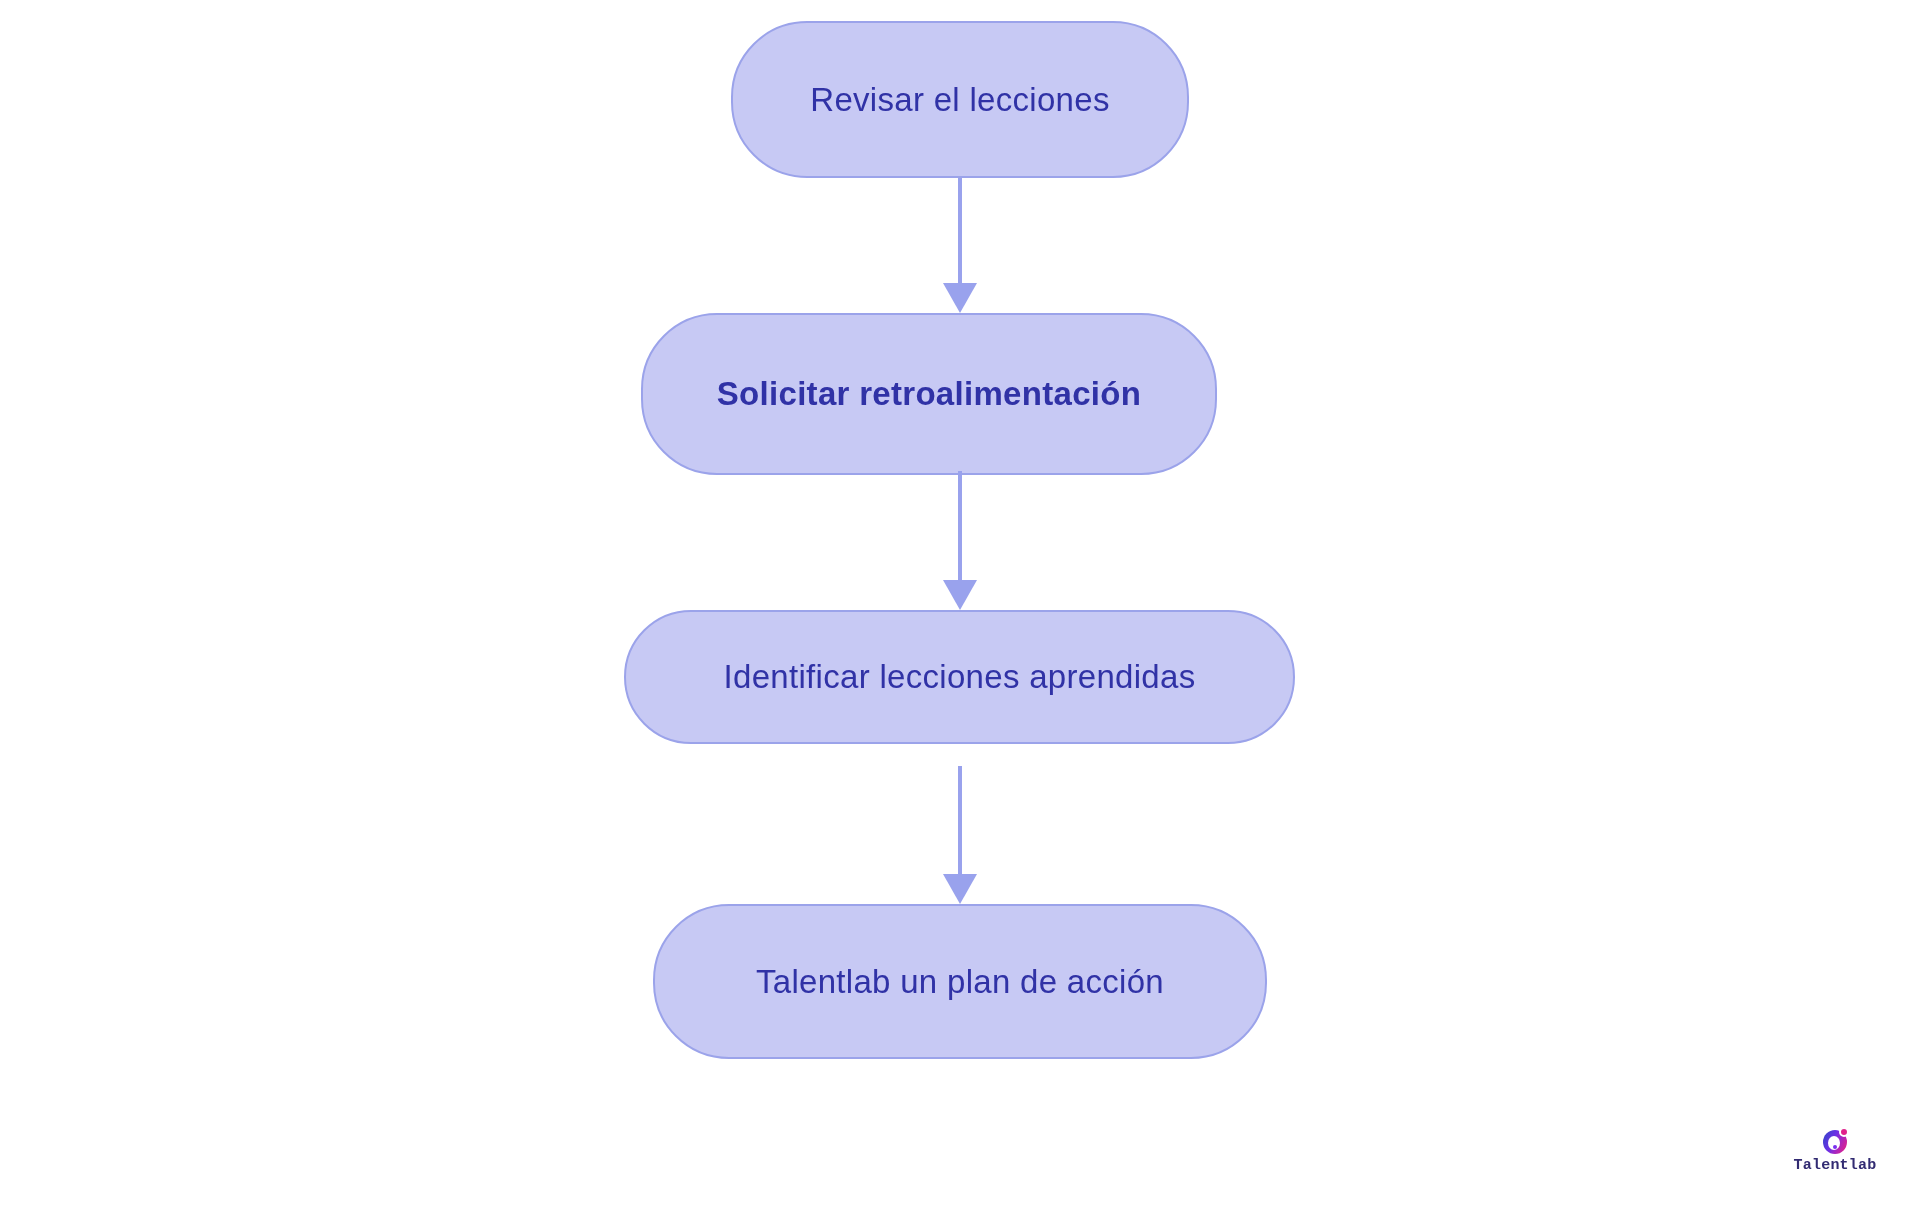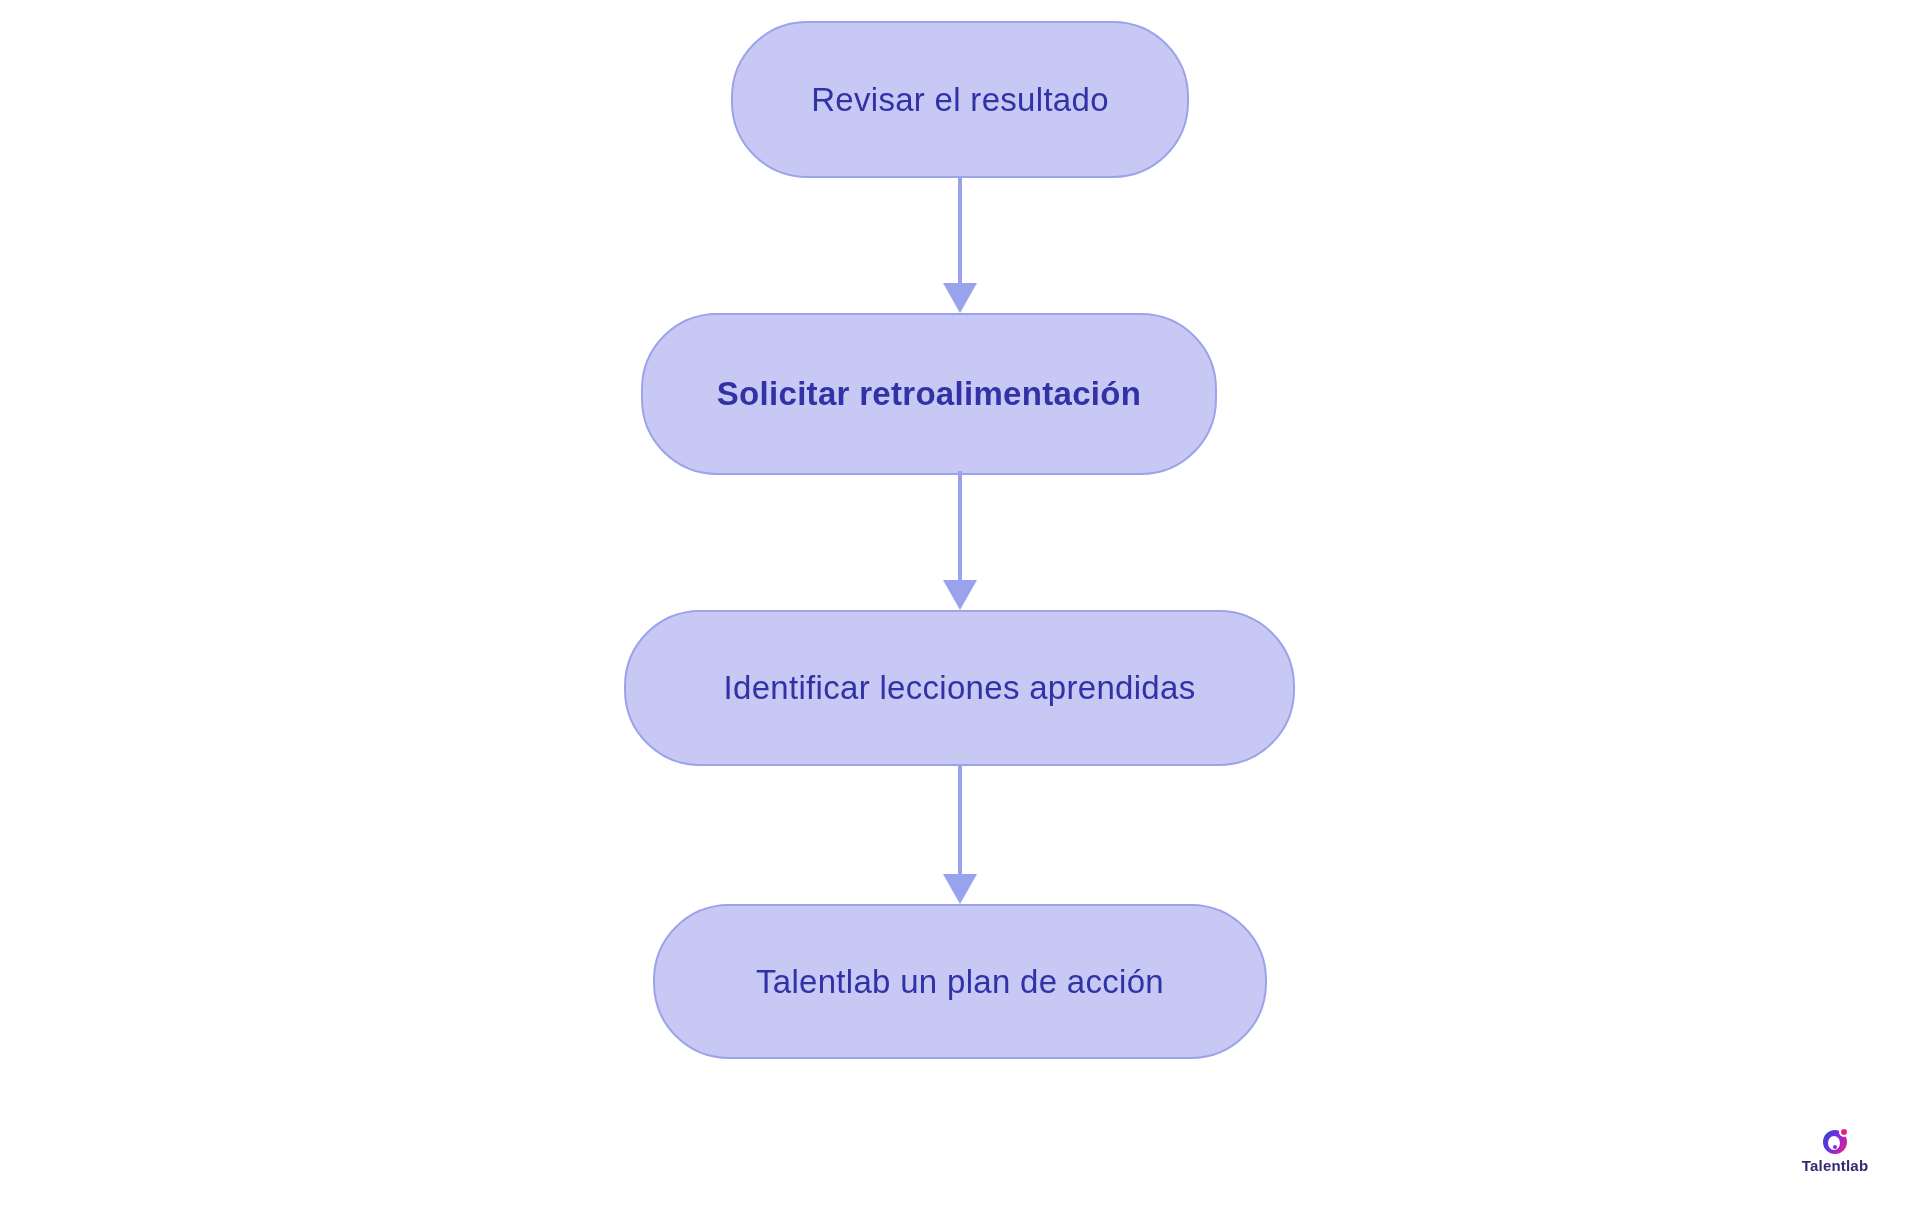--- a/index.html
+++ b/index.html
@@ -24,21 +24,21 @@
     border: 2px solid var(--node-stroke, #9ba3ea);
     border-radius: 76px;
     color: var(--node-text, #3032a6);
     font-size: 33px;
     letter-spacing: 0.3px;
     white-space: nowrap;
     text-align: center;
   }
   #node-1 { left: 731px; top: 21px;  width: 458px; height: 157px; }
   #node-2 { left: 641px; top: 313px; width: 576px; height: 162px; font-weight: bold; }
-  #node-3 { left: 624px; top: 610px; width: 671px; height: 156px; }
+  #node-3 { left: 624px; top: 610px; width: 671px; height: 134px; }
   #node-4 { left: 653px; top: 904px; width: 614px; height: 155px; }
 
   
   .edge-line {
     position: absolute;
     left: 958px;
     width: 4px;
     background: var(--arrow, #99a2ed);
   }
   .edge-head {
@@ -59,20 +59,21 @@
 
   
   .logo {
     position: absolute;
     left: 1789px;
     top: 1130px;
     width: 92px;
     display: flex;
     flex-direction: column;
     align-items: center;
+    font-family: Liberation Mono, monospace;
   }
   .logo-icon {
     position: relative;
     width: 24px;
     height: 24px;
     border-radius: 50%;
     background: linear-gradient(115deg, #3b43cc 8%, #6c2fe6 42%, #a227c4 62%, #e0218a 92%);
   }
   .logo-icon::before {
     content: "";
@@ -106,21 +107,21 @@
     color: var(--logo-text-color, #322b72);
     letter-spacing: 0.2px;
   }
 </style>
 </head>
 <body>
 
 <div class="canvas">
 
   <div class="flow-node" id="node-1">
-    <span>Revisar el resultado</span>
+    <span>Revisar el lecciones</span>
   </div>
 
   <div class="edge-line" id="edge-1-line"></div>
   <div class="edge-head" id="edge-1-head"></div>
 
   <div class="flow-node" id="node-2">
     <span>Solicitar retroalimentación</span>
   </div>
 
   <div class="edge-line" id="edge-2-line"></div>

